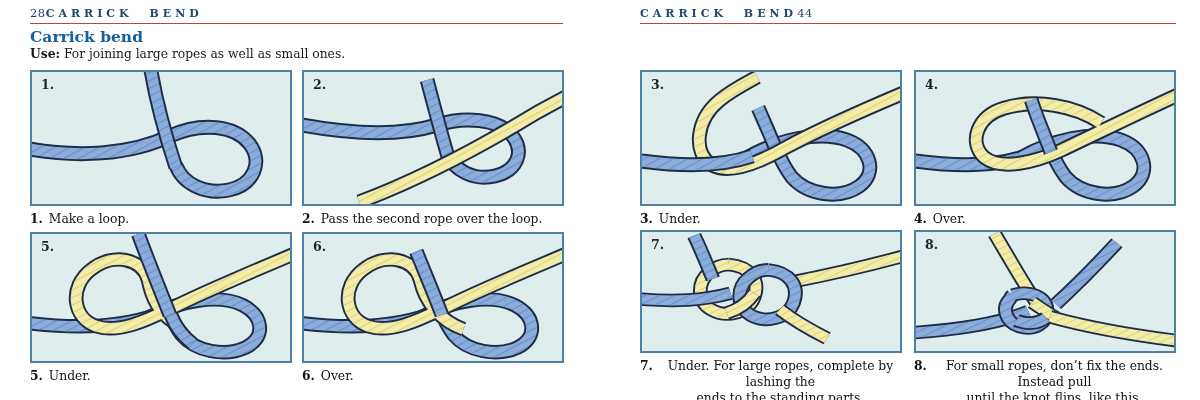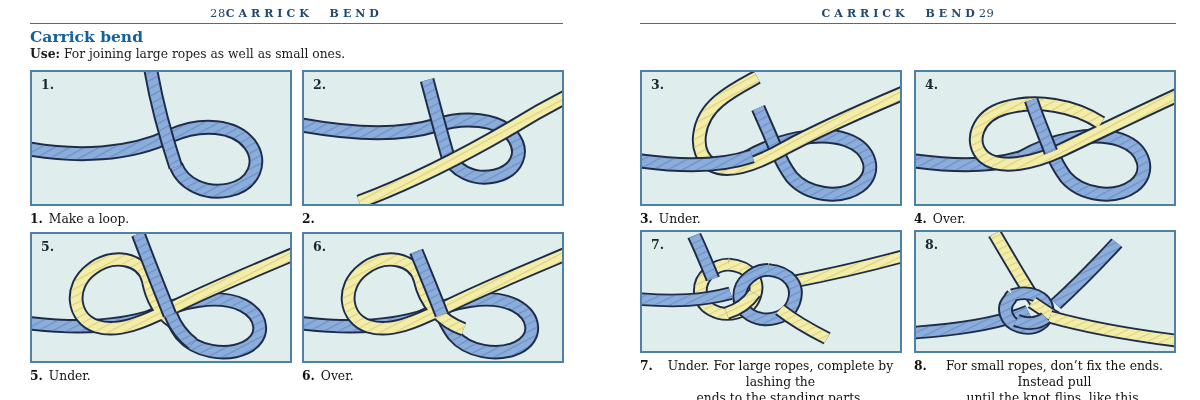--- a/index.html
+++ b/index.html
@@ -4,21 +4,21 @@
 <style>
   html,body{margin:0;padding:0;}
   body{
     width:1200px;height:400px;position:relative;overflow:hidden;
     background:#ffffff;
     font-family:"DejaVu Serif", serif;
     color:var(--body-text,#141414);
   }
   .page-header{
     position:absolute;top:6px;height:18px;
-    display:flex;justify-content:center;align-items:flex-end;
+    display:flex;justify-content:flex-start;align-items:flex-end;
     border-bottom:1.6px solid var(--rule-red,#b8463e);
     padding-bottom:3px;box-sizing:border-box;
   }
   .running-head{
     font-size:11px;font-weight:bold;color:var(--header-text,#21496f);
     letter-spacing:4px;word-spacing:9px;
   }
   .page-num{
     font-size:11.5px;color:var(--header-text,#21496f);letter-spacing:.5px;
   }
@@ -113,20 +113,21 @@
         <g>
             <path d="M 56 130 C 105 112, 165 82, 212 55 C 230 44, 248 34, 268 24" fill="none" stroke="#1f2c49" stroke-width="15" stroke-linejoin="round"></path>
             <path d="M 56 130 C 105 112, 165 82, 212 55 C 230 44, 248 34, 268 24" fill="none" stroke="#f3edaa" stroke-width="11" stroke-linejoin="round"></path>
             <path d="M 56 130 C 105 112, 165 82, 212 55 C 230 44, 248 34, 268 24" fill="none" stroke="url(#hatch-y)" stroke-width="11" stroke-linejoin="round"></path>
           </g>
       </svg>
       <span class="panel-num">2.</span>
     </div>
     <div class="cap">
       <span class="cap-num">2.</span>
+      <span class="cap-text">Pass the second rope over the loop.</span>
     </div>
   </div>
 
   <div class="panel" style="left:30px;top:232px;">
     <div class="frame h131">
       <svg class="knot" viewBox="0 0 262 132" preserveAspectRatio="none">
         <g>
             <path d="M -8 92 C 45 99, 90 97, 126 84" fill="none" stroke="#1f2c49" stroke-width="15" stroke-linejoin="round"></path>
             <path d="M -8 92 C 45 99, 90 97, 126 84" fill="none" stroke="#8badd9" stroke-width="11" stroke-linejoin="round"></path>
             <path d="M -8 92 C 45 99, 90 97, 126 84" fill="none" stroke="url(#hatch-b)" stroke-width="11" stroke-linejoin="round"></path>
@@ -189,21 +190,21 @@
     <div class="cap">
       <span class="cap-num">6.</span>
       <span class="cap-text">Over.</span>
     </div>
   </div>
 </div>
 
 <div>
   <div class="page-header" style="left:640px;width:536px;">
     <span class="running-head">CARRICK BEND</span>
-    <span class="page-num">29</span>
+    <span class="page-num">44</span>
   </div>
 
   <div class="panel" style="left:640px;top:70px;">
     <div class="frame h136">
       <svg class="knot" viewBox="0 0 262 132" preserveAspectRatio="none">
         <g>
             <path d="M 106 86 C 138 68, 180 58, 208 68 C 233 77, 239 101, 221 114 C 201 128, 168 123, 152 105 C 146 97, 141 88, 137 78" fill="none" stroke="#1f2c49" stroke-width="15" stroke-linejoin="round"></path>
             <path d="M 106 86 C 138 68, 180 58, 208 68 C 233 77, 239 101, 221 114 C 201 128, 168 123, 152 105 C 146 97, 141 88, 137 78" fill="none" stroke="#8badd9" stroke-width="11" stroke-linejoin="round"></path>
             <path d="M 106 86 C 138 68, 180 58, 208 68 C 233 77, 239 101, 221 114 C 201 128, 168 123, 152 105 C 146 97, 141 88, 137 78" fill="none" stroke="url(#hatch-b)" stroke-width="11" stroke-linejoin="round"></path>
           </g>

